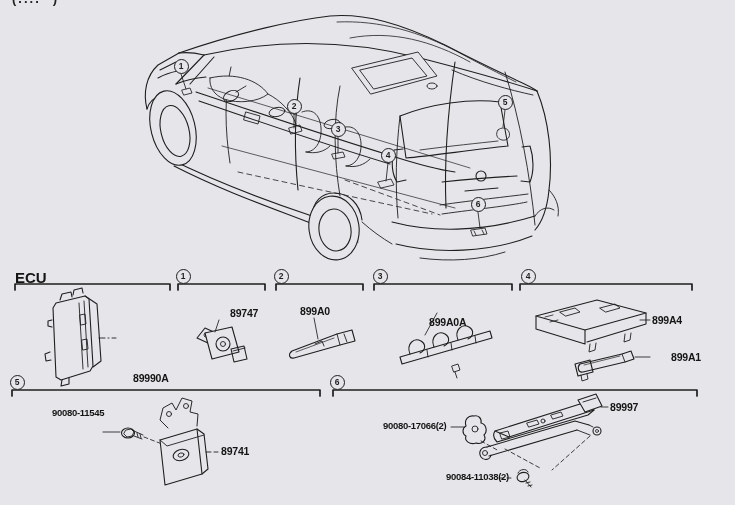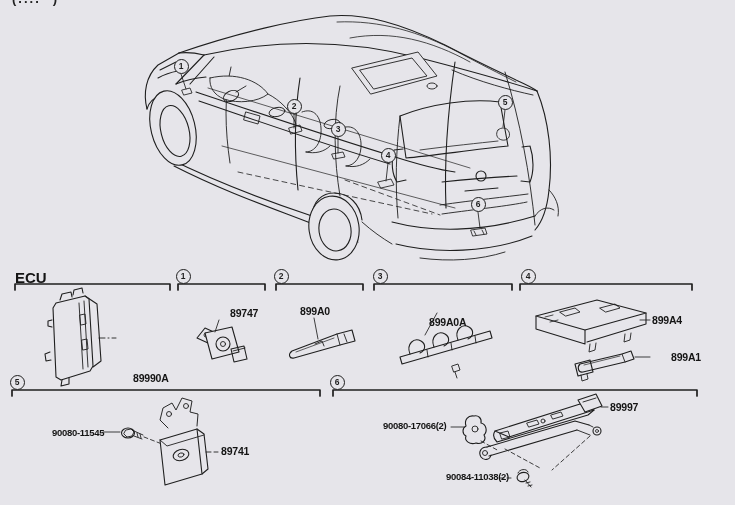--- a/index.html
+++ b/index.html
@@ -293,19 +293,19 @@
   <div class="callout" style="left:329.5px;top:374.5px;">
       <span>6</span>
     </div>
 
   <span class="plabel sz10" style="left:133px;top:333px;margin-top:40px;">89990A</span>
   <span class="plabel sz10" style="left:205px;top:308px;margin-left:25px;">89747</span>
   <span class="plabel sz10" style="left:300px;top:306px;">899A0</span>
   <span class="plabel sz10" style="left:429px;top:301px;margin-top:16px;">899A0A</span>
   <span class="plabel sz10" style="left:652px;top:315px;text-align:right;">899A4</span>
   <span class="plabel sz10" style="left:652px;top:352px;padding-left:19px;">899A1</span>
-  <span class="plabel sz9" style="left:52px;top:428px;text-align:center;">90080-11545</span>
+  <span class="plabel sz9" style="left:52px;top:408px;text-align:center;">90080-11545</span>
   <span class="plabel sz10" style="left:221px;top:446px;">89741</span>
   <span class="plabel sz9" style="left:383px;top:421px;">90080-17066(2)</span>
   <span class="plabel sz10" style="left:610px;top:402px;">89997</span>
   <span class="plabel sz9" style="left:446px;top:472px;">90084-11038(2)</span>
 
 </div>
 
 </body></html>

